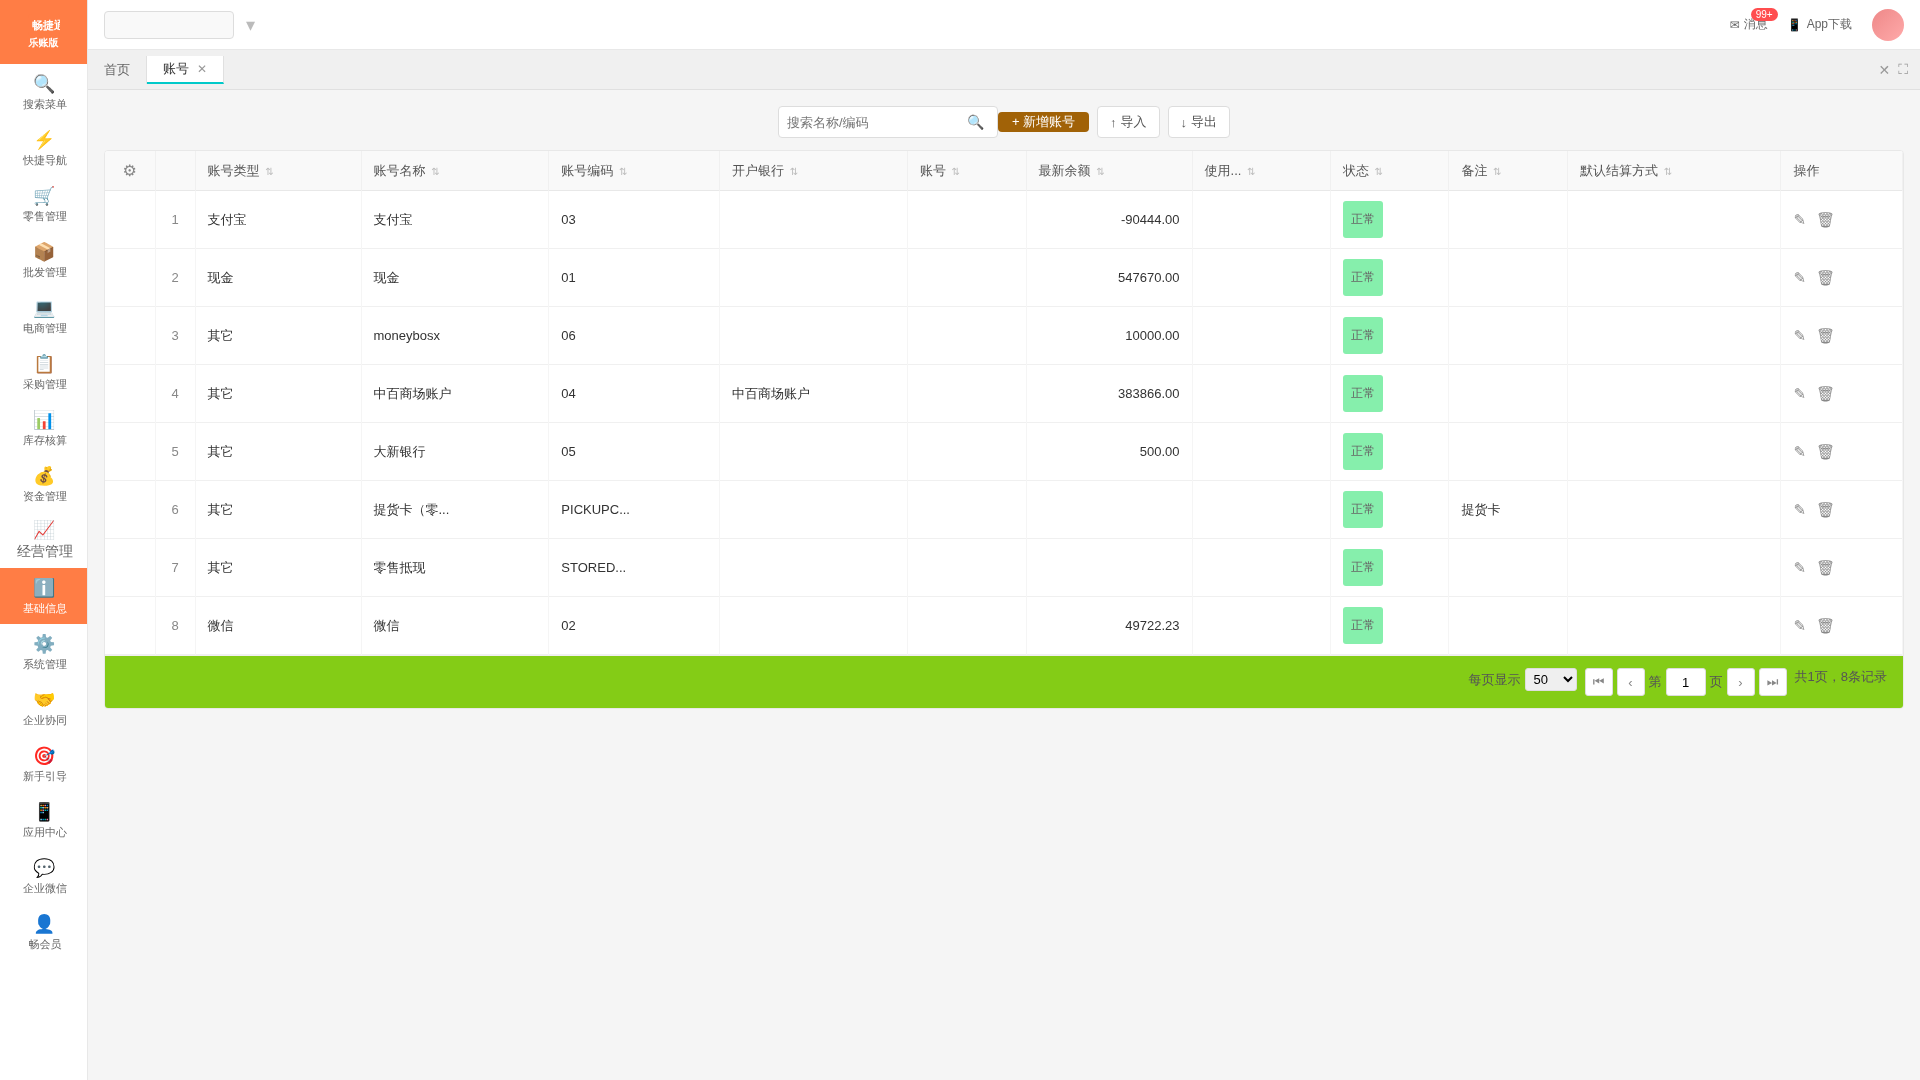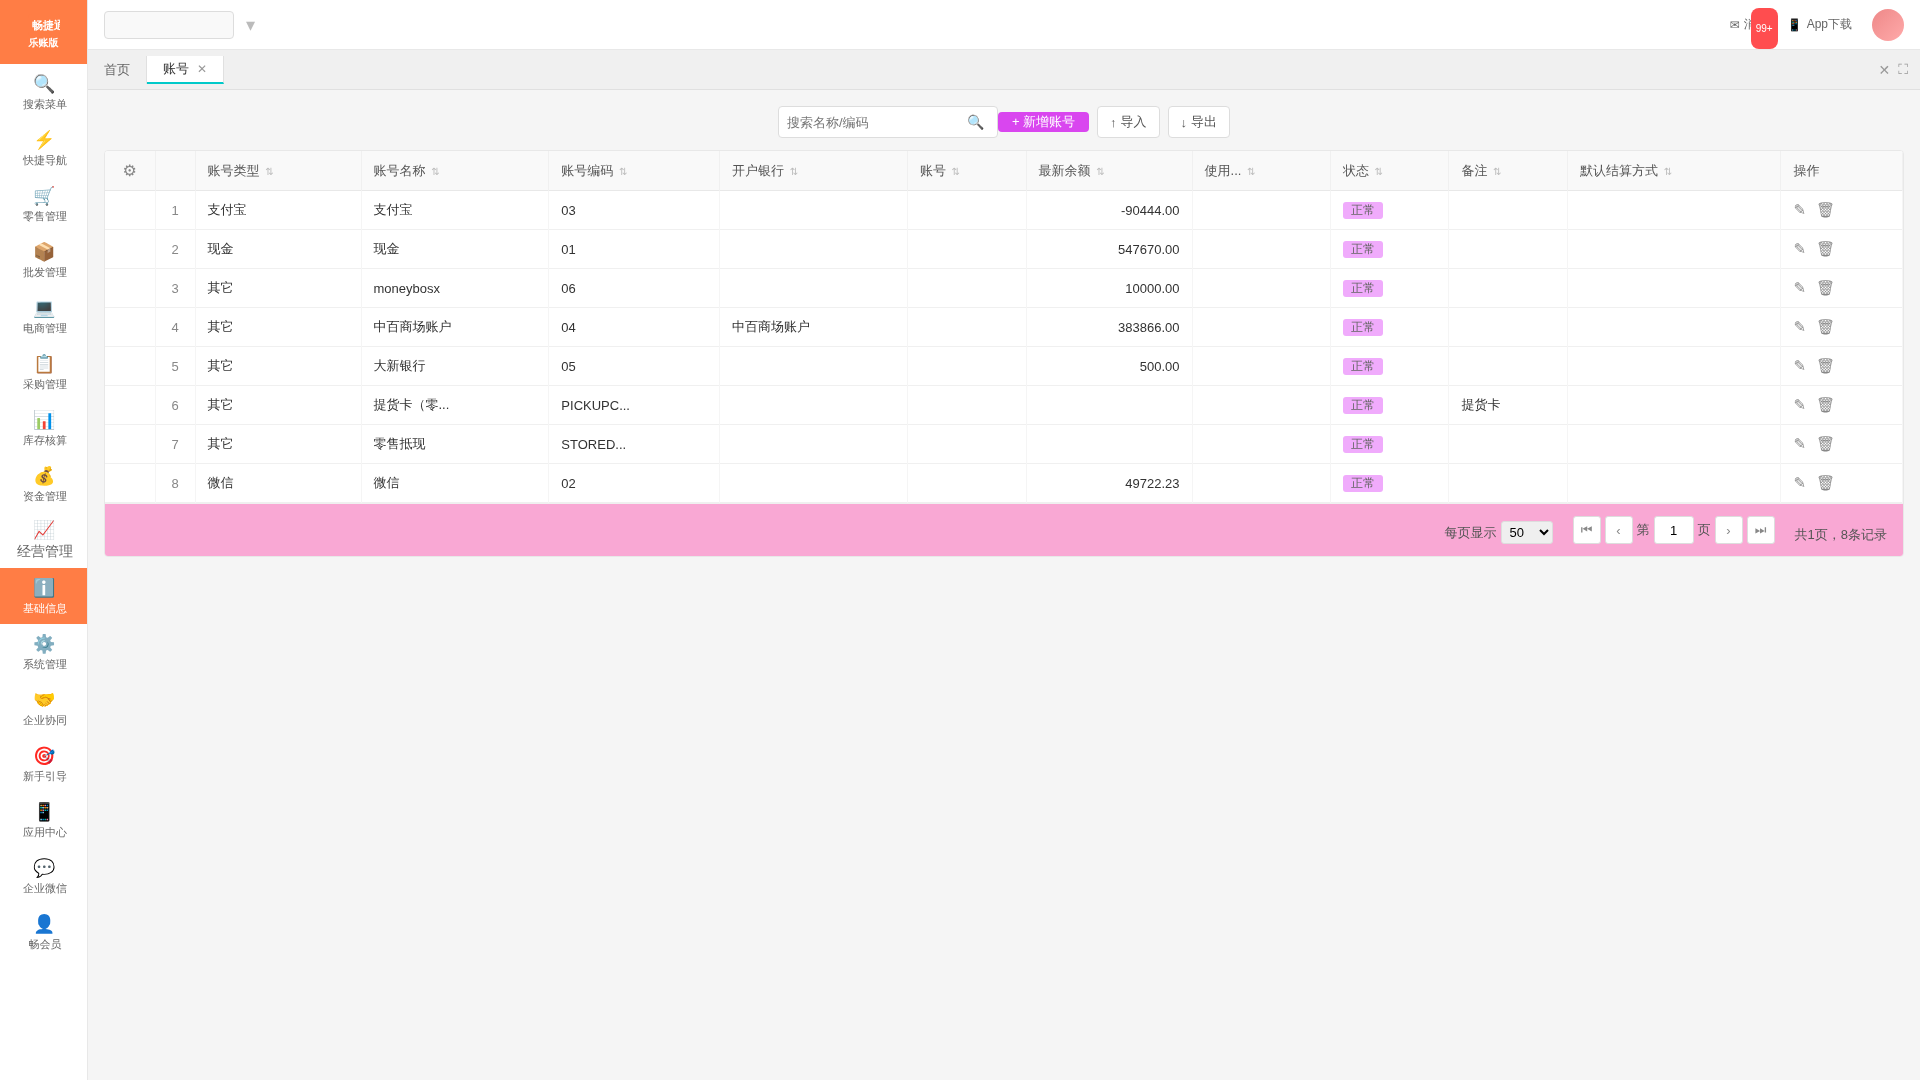--- a/index.html
+++ b/index.html
@@ -104,21 +104,21 @@
       font-size: 12px;
       color: #666;
       cursor: pointer;
       position: relative;
     }
     .badge {
       background: #ff4d4f;
       color: #fff;
       font-size: 10px;
       border-radius: 8px;
-      padding: 15px 5px;
+      padding: 1px 5px;
       position: absolute;
       top: -8px;
       right: -10px;
     }
     .app-btn {
       display: flex;
       align-items: center;
       gap: 4px;
       font-size: 12px;
       color: #666;
@@ -204,21 +204,21 @@
       color: #999;
       width: 180px;
     }
     .search-icon { color: #bbb; font-size: 14px; }
     .page-toolbar-right {
       display: flex;
       align-items: center;
       gap: 8px;
     }
     .btn-primary {
-      background: #d946ef;
+      background: #a16207;
       color: #fff;
       border: none;
       border-radius: 4px;
       padding: 1px 14px;
       font-size: 13px;
       cursor: pointer;
       display: flex;
       align-items: center;
       gap: 4px;
     }
@@ -264,44 +264,44 @@
     tbody tr { border-bottom: 1px solid #f0f0f0; }
     tbody td {
       padding: 10px 12px;
       color: #333;
       vertical-align: middle;
       border-right: 1px solid #f5f5f5;
     }
     tbody td.idx { text-align: center; color: #888; }
     .status-badge {
       display: inline-block;
-      background: #f0abfc;
+      background: #86efac;
       color: #666;
       border-radius: 3px;
-      padding: 0 8px;
+      padding: 10px 8px;
       font-size: 12px;
     }
     .action-btns {
       display: flex;
       gap: 10px;
       align-items: center;
     }
     .action-edit { color: #888; cursor: pointer; font-size: 15px; }
     .action-delete { color: #888; cursor: pointer; font-size: 15px; }
 
     
     .pagination-bar {
       display: flex;
-      align-items: flex-end;
+      align-items: flex-start;
       justify-content: flex-end;
       padding: 12px 16px;
-      gap: 20px;
+      gap: 8px;
       font-size: 13px;
       color: #555;
-      background: #f9a8d4;
+      background: #84cc16;
       border-top: 1px solid #f0f0f0;
     }
     .page-size-select {
       display: flex;
       align-items: center;
       gap: 4px;
     }
     .page-size-select select {
       border: 1px solid #ddd;
       border-radius: 3px;

